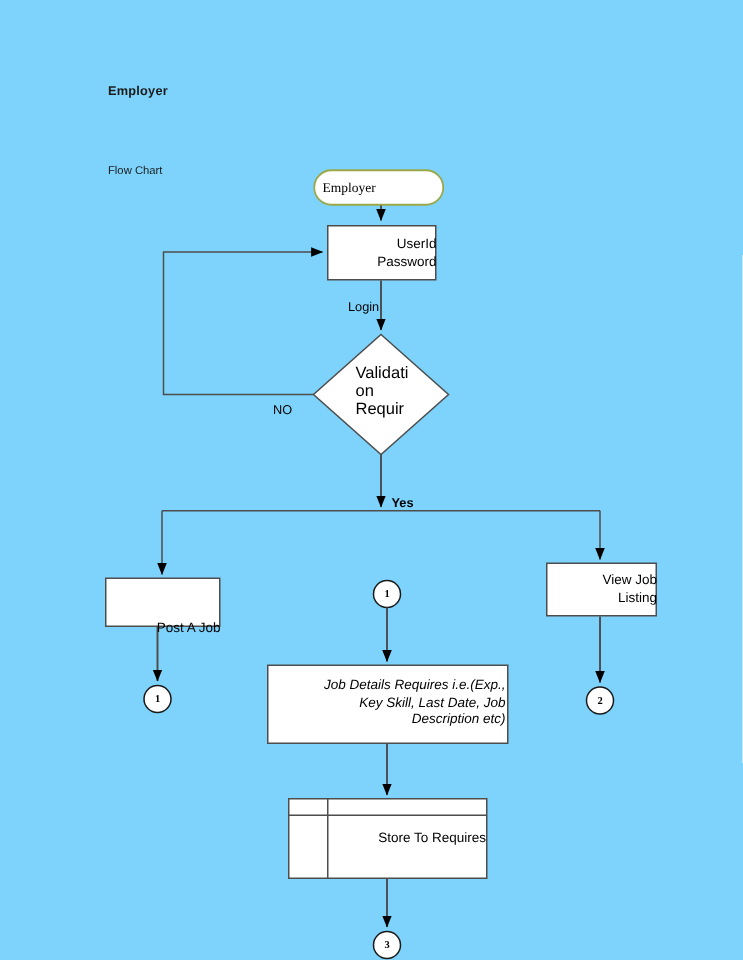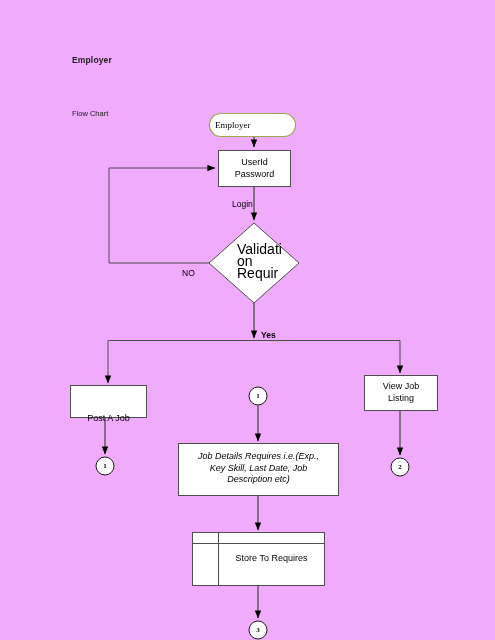--- a/index.html
+++ b/index.html
@@ -8,21 +8,21 @@
     padding: 0;
     background: #ffffff;
   }
   body {
     font-family: "Liberation Sans", sans-serif;
   }
   #page {
     position: relative;
     width: 495px;
     height: 640px;
-    background: #f0abfc;
+    background: #7dd3fc;
     overflow: hidden;
   }
   .hdr {
     position: absolute;
     color: #1a1a1a;
     white-space: nowrap;
   }
   #title-employer {
     left: 72px;
     top: 55px;
@@ -40,21 +40,21 @@
   #diagram {
     position: absolute;
     left: 0;
     top: 0;
     width: 495px;
     height: 640px;
   }
   .node-label {
     position: absolute;
     color: #000000;
-    text-align: center;
+    text-align: right;
     line-height: 11.5px;
     font-size: 9px;
     white-space: pre-line;
     pointer-events: none;
   }
   .edge-label {
     position: absolute;
     color: #000000;
     font-size: 8.5px;
     white-space: nowrap;
@@ -73,21 +73,21 @@
     position: absolute;
     color: #000000;
     font-family: "Liberation Serif", serif;
     font-size: 9px;
     white-space: nowrap;
     pointer-events: none;
   }
   #decision-label {
     position: absolute;
     color: #000000;
-    font-size: 14px;
+    font-size: 11px;
     line-height: 12px;
     text-align: left;
     white-space: pre-line;
     pointer-events: none;
   }
 </style>
 </head>
 <body>
 
 <div id="page">

